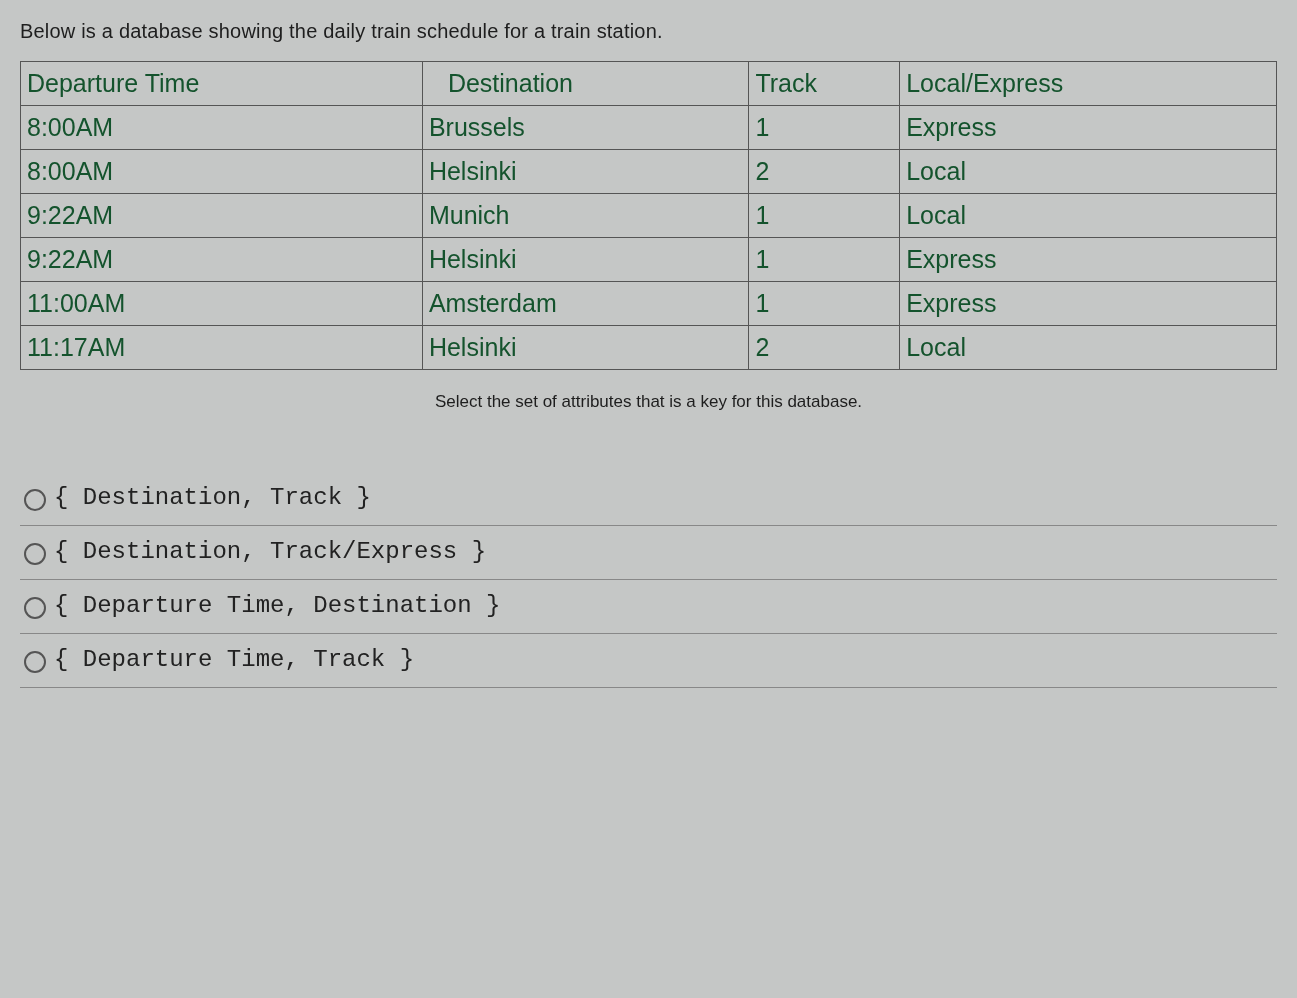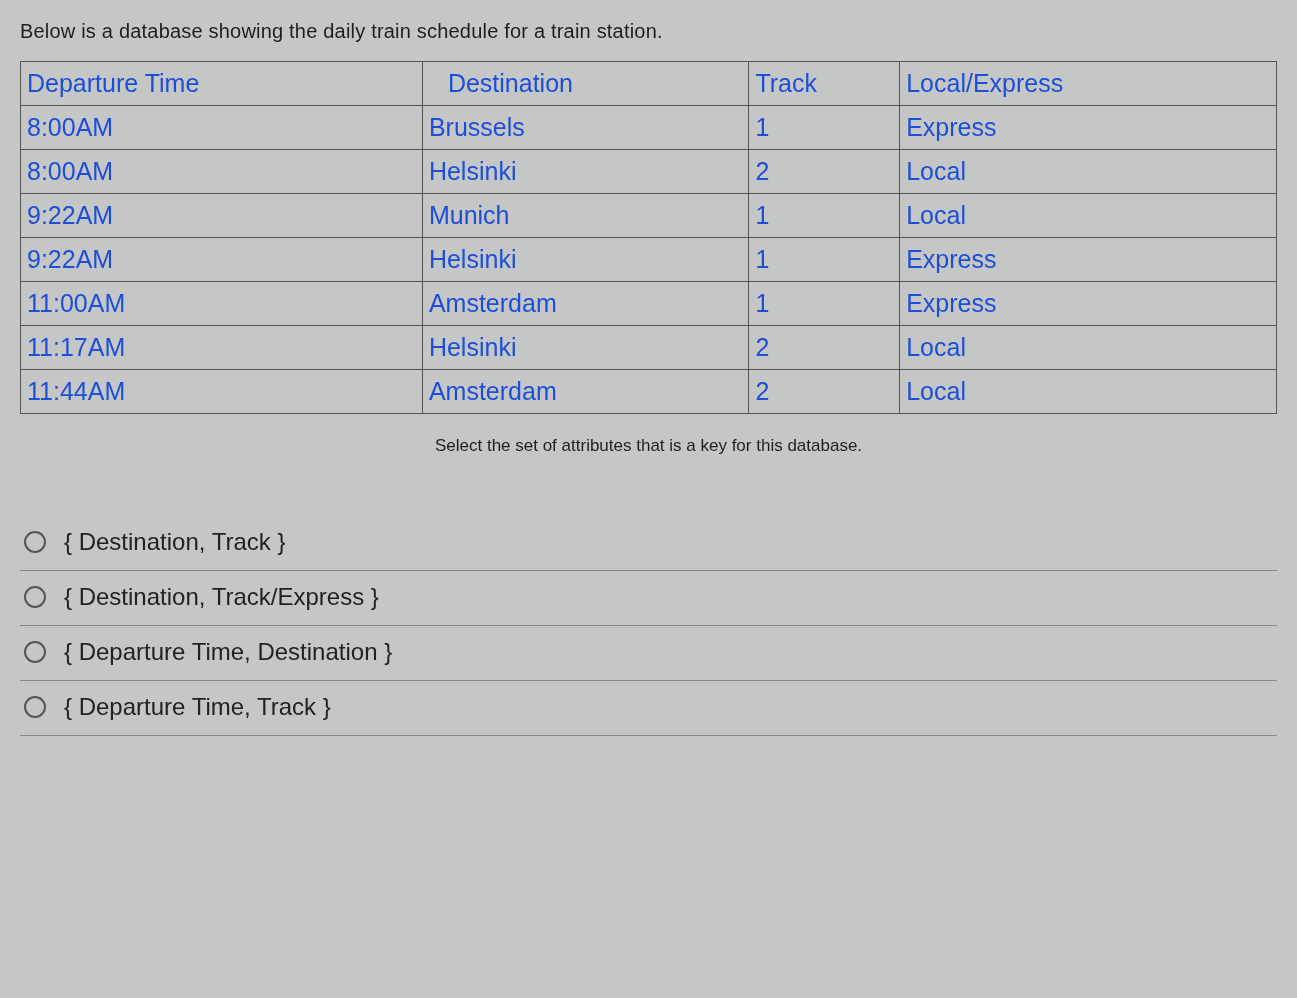--- a/index.html
+++ b/index.html
@@ -25,44 +25,45 @@
       width: 100%;
       border-collapse: collapse;
       margin-bottom: 22px;
     }
     th, td {
       border: 1px solid #555;
       padding: 7px 6px;
       text-align: left;
       font-weight: 400;
       font-size: 25px;
-      color: #1d4ed8;
+      color: #14532d;
     }
     th {
       font-weight: 400;
     }
     .col-time { width: 32%; }
     .col-dest { width: 26%; padding-left: 25px; }
     .col-track { width: 12%; }
     .col-type { width: 30%; }
     .prompt {
       font-size: 17px;
       margin-bottom: 60px;
       color: #1e1e1e;
       text-align: center;
     }
     .options {
       width: 100%;
     }
     .option {
       display: flex;
-      align-items: center;
+      align-items: flex-end;
       padding: 12px 4px 14px 4px;
       border-bottom: 1px solid #888;
-      gap: 18px;
+      gap: 8px;
+      font-family: Liberation Mono, monospace;
     }
     .option:first-child {
       border-top: none;
     }
     .radio {
       width: 22px;
       height: 22px;
       border: 2px solid #555;
       border-radius: 50%;
       flex-shrink: 0;
@@ -117,26 +118,20 @@
       <td>Amsterdam</td>
       <td>1</td>
       <td>Express</td>
     </tr>
     <tr>
       <td>11:17AM</td>
       <td>Helsinki</td>
       <td>2</td>
       <td>Local</td>
     </tr>
-    <tr>
-      <td>11:44AM</td>
-      <td>Amsterdam</td>
-      <td>2</td>
-      <td>Local</td>
-    </tr>
   </tbody>
 </table>
 
 <p class="prompt">Select the set of attributes that is a key for this database.</p>
 
 <div class="options">
   <div class="option">
     <span class="radio"></span>
     <span class="option-label">{ Destination, Track }</span>
   </div>

